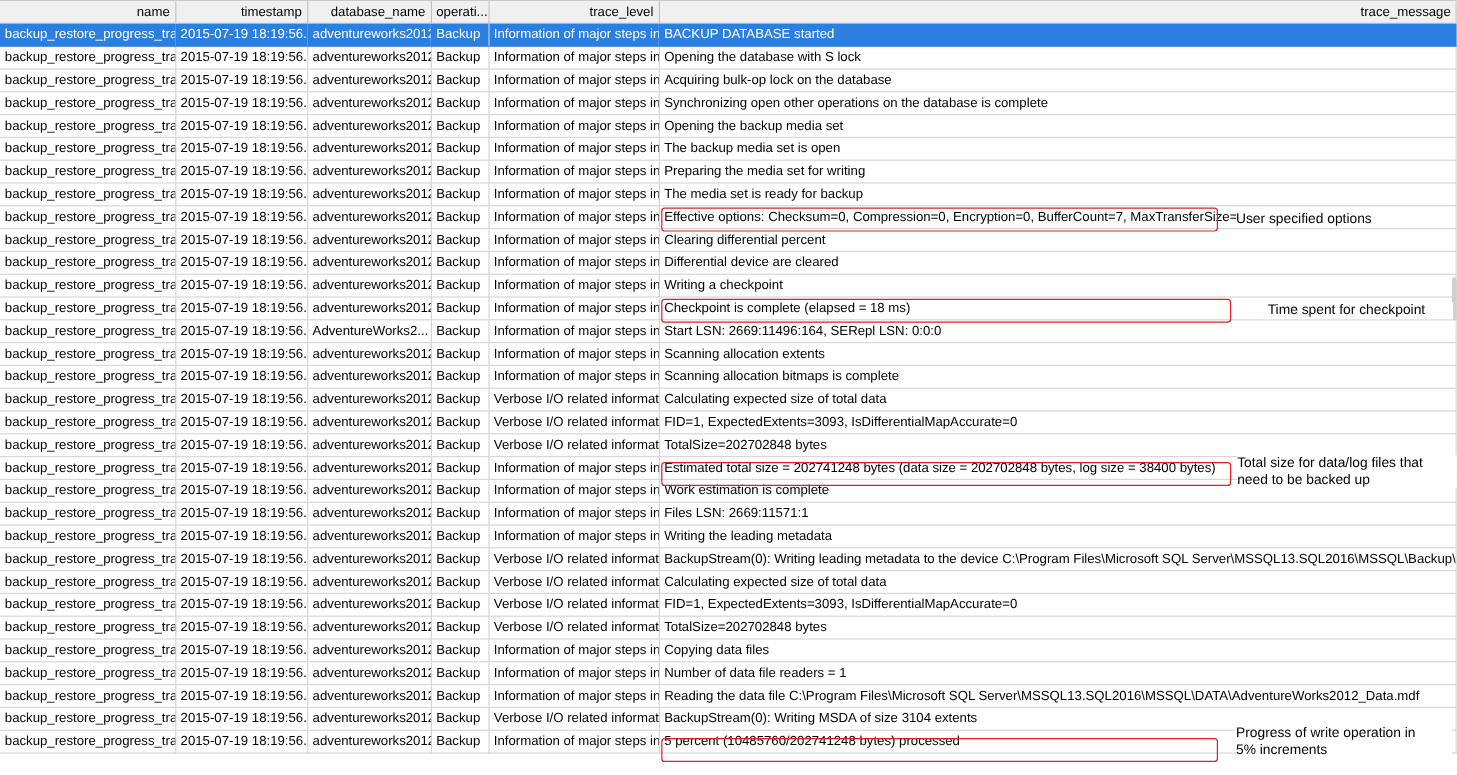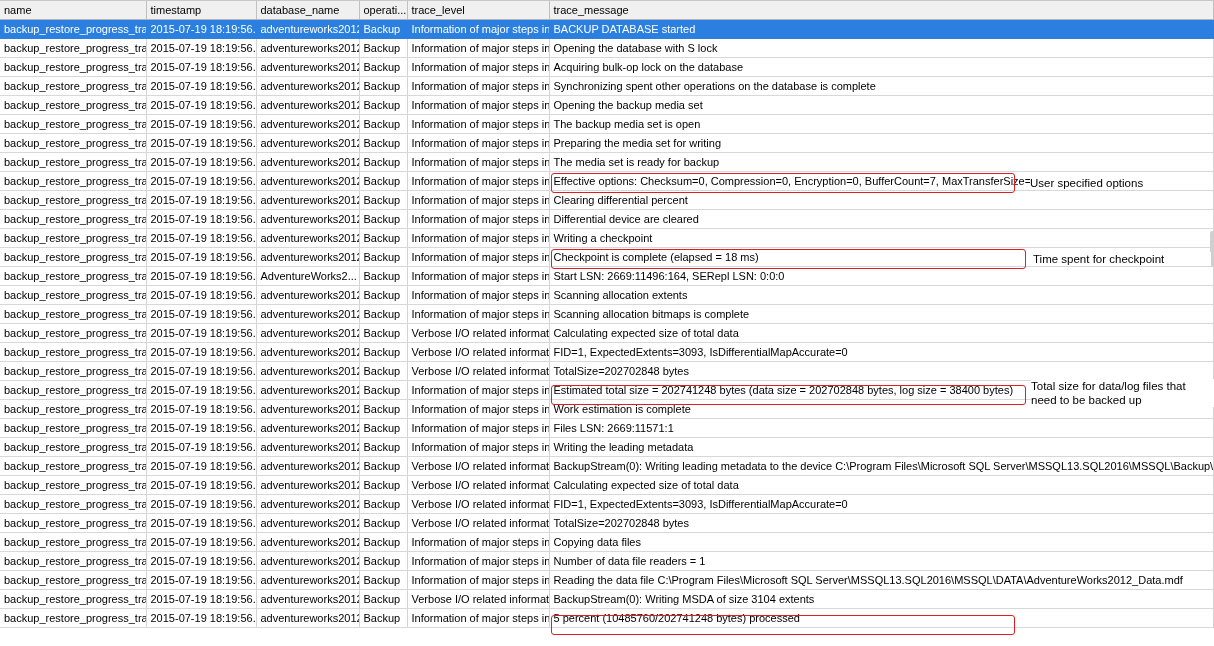--- a/index.html
+++ b/index.html
@@ -25,21 +25,21 @@
     border-top: 1px solid #c8c8c8;
     box-sizing: border-box;
   }
   table.trace {
     border-collapse: collapse;
     table-layout: fixed;
     width: 1214px;
   }
   table.trace th {
     font-weight: normal;
-    text-align: left;
+    text-align: right;
     background: #f0f0f0;
     border-right: 1px solid #c0c0c0;
     border-bottom: 1px solid #b4b4b4;
     height: 18px;
     padding: 0 4px;
     font-size: 11px;
     color: #000;
     vertical-align: middle;
     overflow: hidden;
     white-space: nowrap;
@@ -148,21 +148,21 @@
           <td>Backup</td>
           <td>Information of major steps in ...</td>
           <td>Acquiring bulk-op lock on the database</td>
         </tr>
         <tr>
           <td>backup_restore_progress_trace</td>
           <td>2015-07-19 18:19:56...</td>
           <td>adventureworks2012</td>
           <td>Backup</td>
           <td>Information of major steps in ...</td>
-          <td>Synchronizing spent other operations on the database is complete</td>
+          <td>Synchronizing open other operations on the database is complete</td>
         </tr>
         <tr>
           <td>backup_restore_progress_trace</td>
           <td>2015-07-19 18:19:56...</td>
           <td>adventureworks2012</td>
           <td>Backup</td>
           <td>Information of major steps in ...</td>
           <td>Opening the backup media set</td>
         </tr>
         <tr>
@@ -384,20 +384,22 @@
       </tbody>
   </table>
   <div class="scrollbar-v"></div>
 </div>
 
 <div class="anno-layer">
   <div class="anno-box" style="left:551px; top:173px; width:464px; height:20px;"></div>
   <div class="anno-text" style="left:1030px; top:176px; width:175px;">User specified options</div>
 
   <div class="anno-box" style="left:551px; top:249px; width:475px; height:20px;"></div>
-  <div class="anno-text" style="left:1033px; top:252px; width:178px;">Time spent for checkpoint</div>
+  <div class="anno-text" style="left:1033px; top:252px; width:178px;text-align:center;">Time spent for checkpoint</div>
 
   <div class="anno-box" style="left:551px; top:385px; width:475px; height:20px;"></div>
   <div class="anno-text" style="left:1031px; top:379px; width:185px;">Total size for data/log files that
 need to be backed up</div>
 
   <div class="anno-box" style="left:551px; top:615px; width:464px; height:20px;"></div>
+  <div class="anno-text" style="left:1030px; top:604px; width:180px;">Progress of write operation in
+5% increments</div>
 </div>
 
 </body></html>

